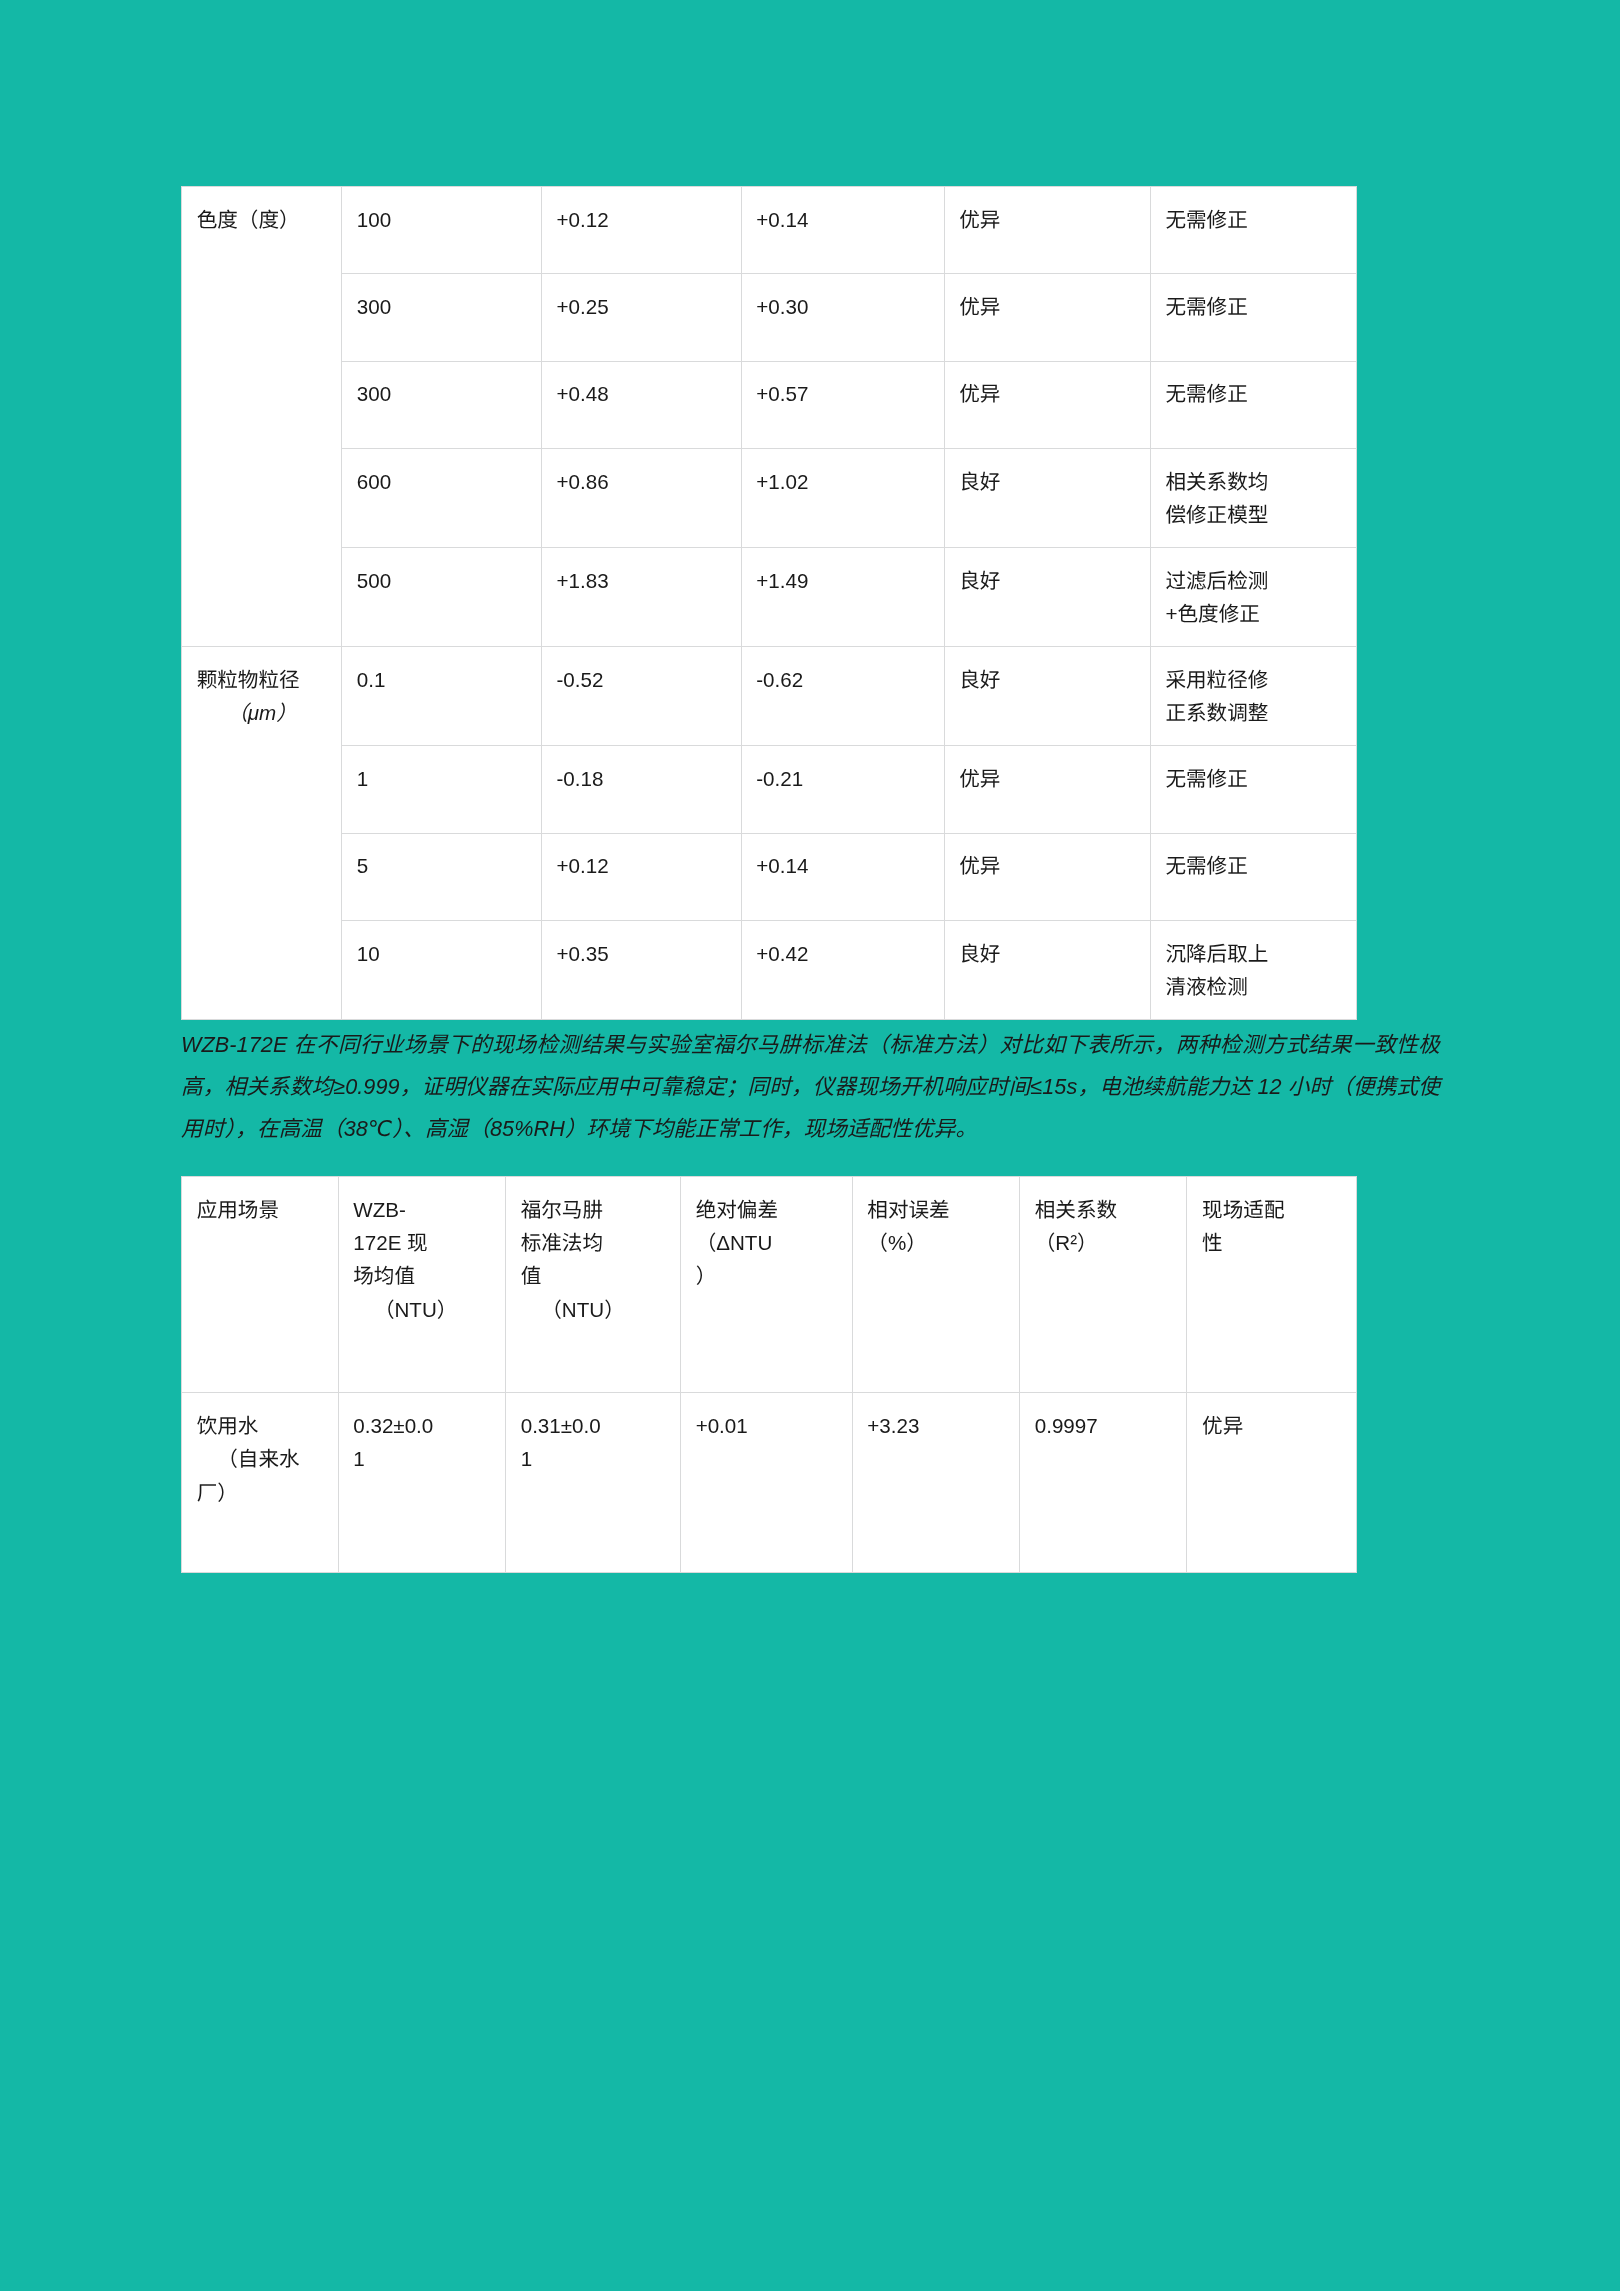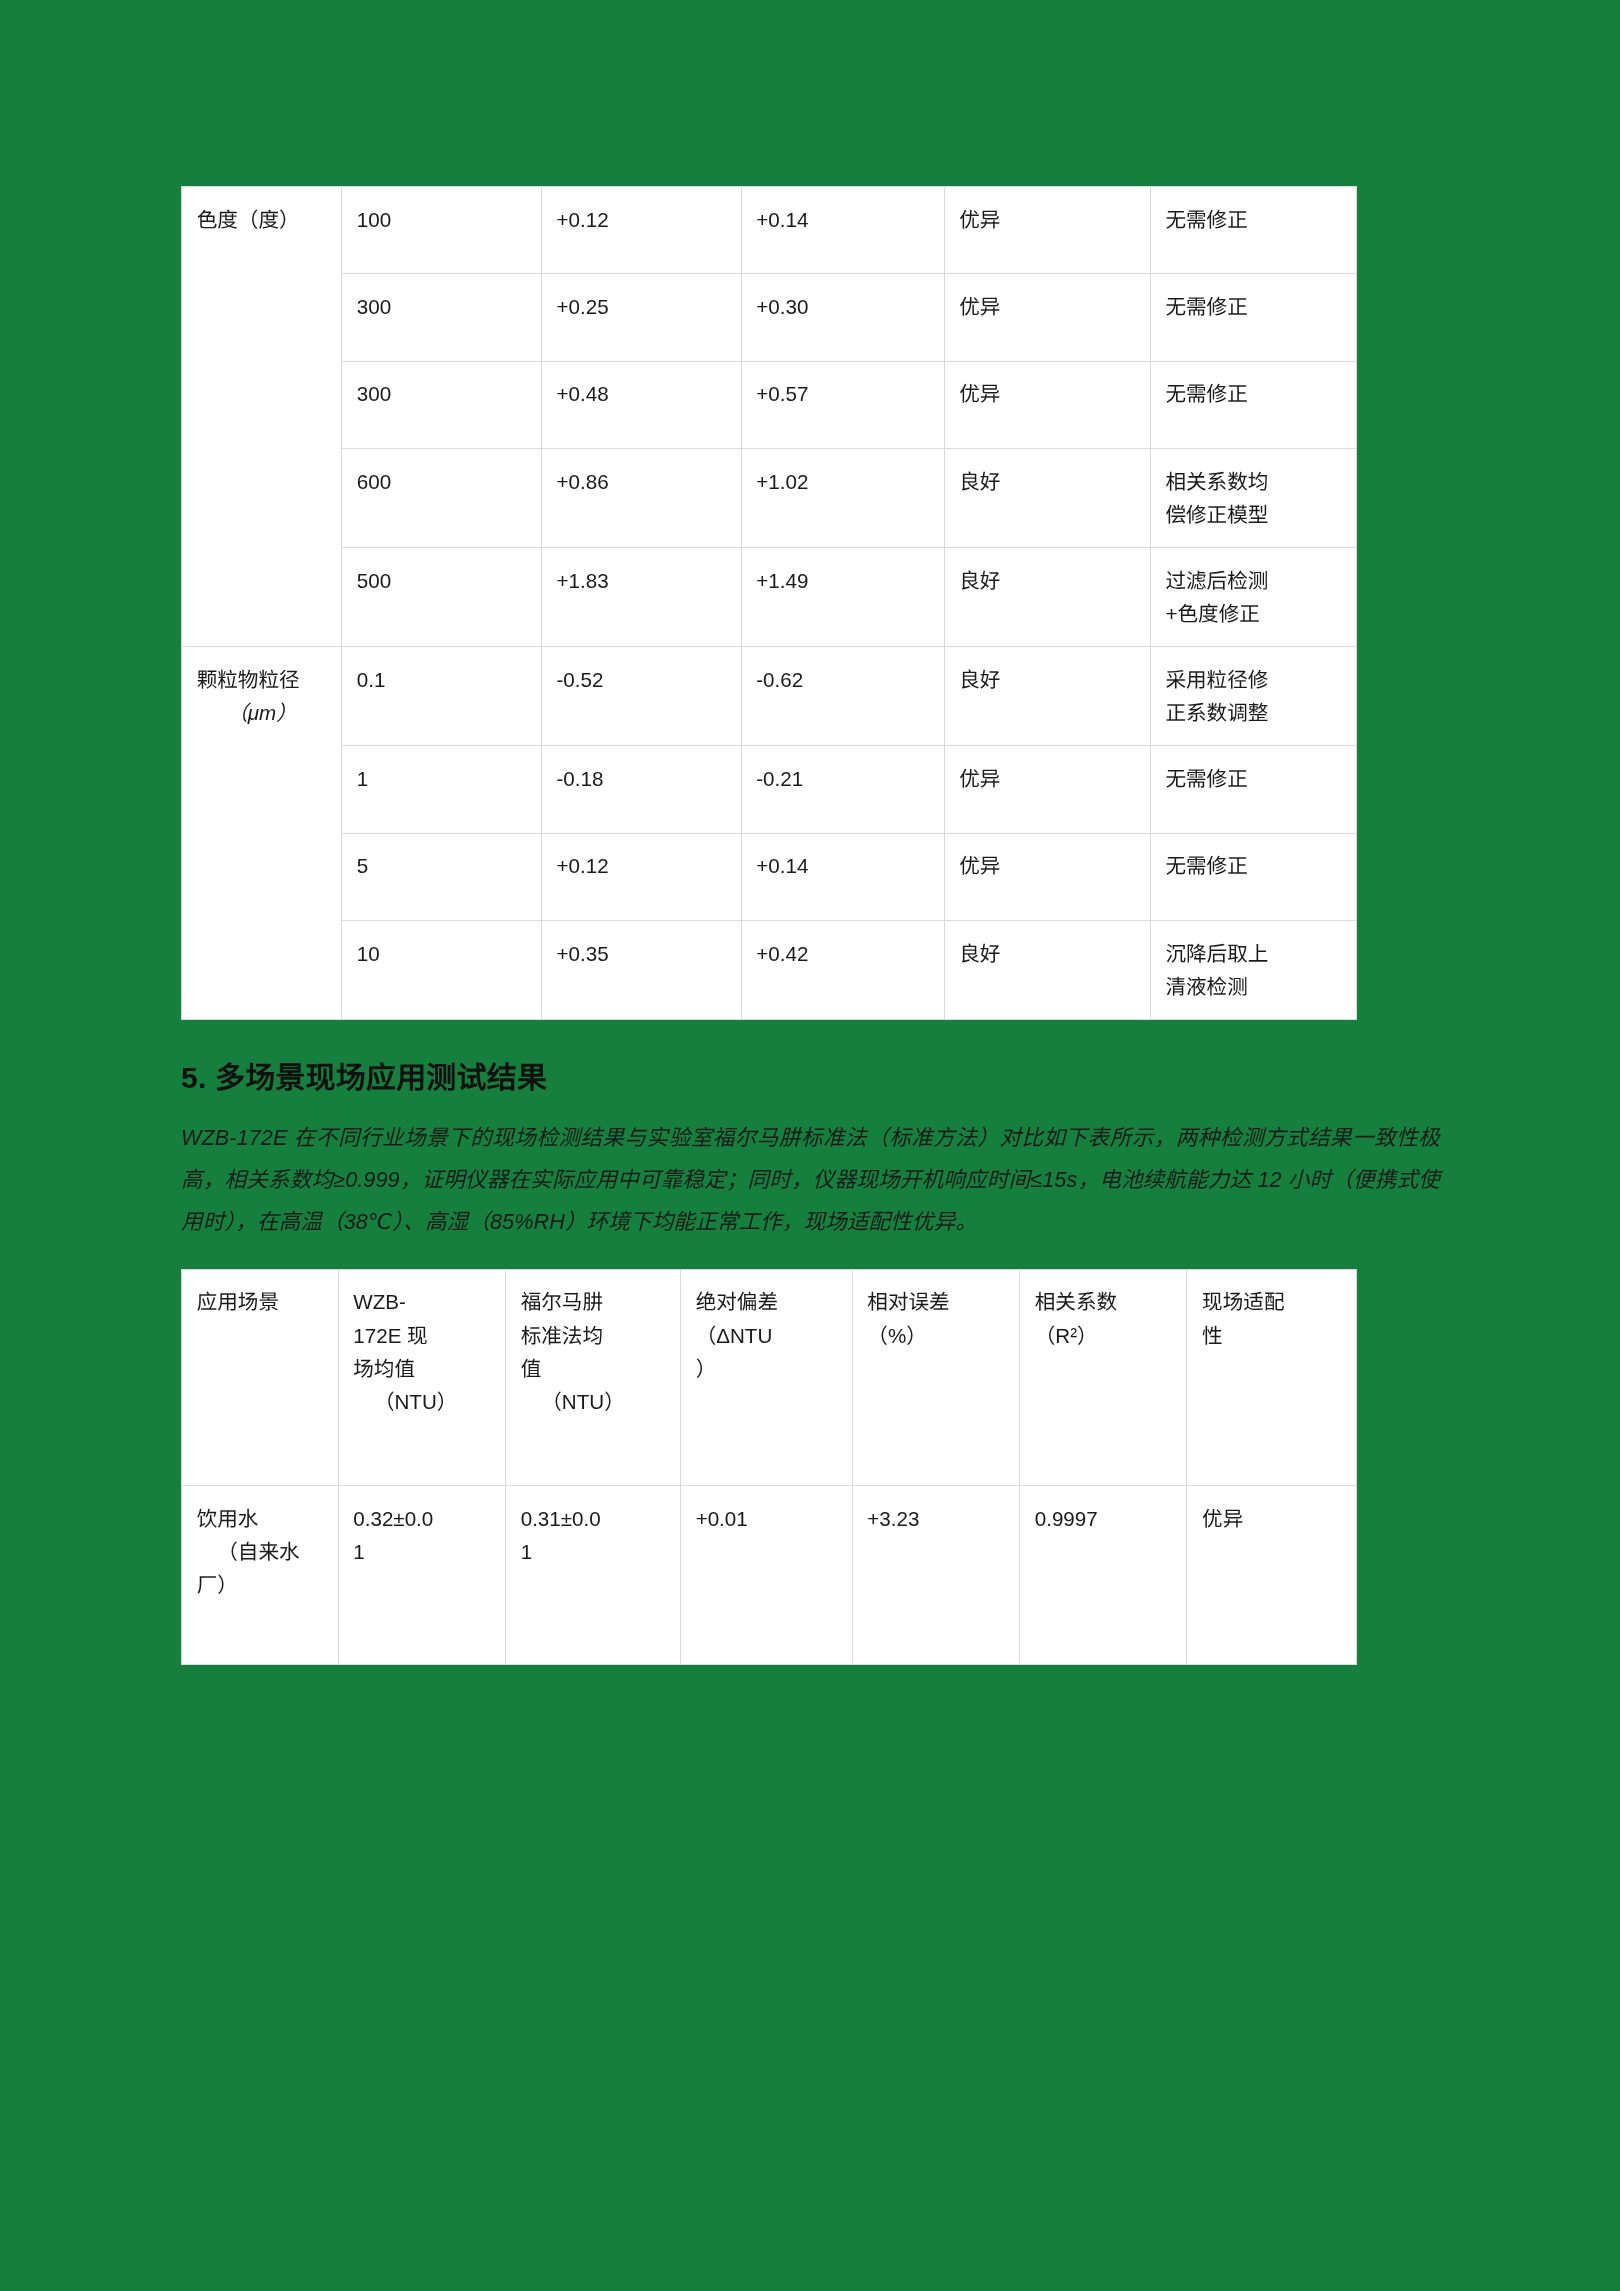--- a/index.html
+++ b/index.html
@@ -9,21 +9,21 @@
     background: #ffffff;
   }
   body {
     font-family: "Liberation Sans", "DejaVu Sans", sans-serif;
     color: #1a1a1a;
   }
   .page {
     width: 1620px;
     height: 2292px;
     position: relative;
-    background: #15803d;
+    background: #14b8a6;
     box-sizing: border-box;
     padding: 0;
     overflow: hidden;
   }
   .content {
     position: absolute;
     left: 181px;
     top: 186px;
     width: 1259px;
   }
@@ -208,21 +208,20 @@
             <span>沉降后取上</span><br>
             <span>清液检测</span>
           </td>
         </tr>
       </tbody>
     </table>
 
     <div class="spacer-after-t1"></div>
 
 
-    <h2 class="section-heading">5. 多场景现场应用测试结果</h2>
 
     <p class="paragraph">WZB-172E 在不同行业场景下的现场检测结果与实验室福尔马肼标准法（标准方法）对比如下表所示，两种检测方式结果一致性极高，相关系数均≥0.999，证明仪器在实际应用中可靠稳定；同时，仪器现场开机响应时间≤15s，电池续航能力达 12 小时（便携式使用时），在高温（38℃）、高湿（85%RH）环境下均能正常工作，现场适配性优异。</p>
 
     <table class="doc-table t2">
       <colgroup>
         <col class="d0">
           <col class="d1">
           <col class="d2">
           <col class="d3">
           <col class="d4">

